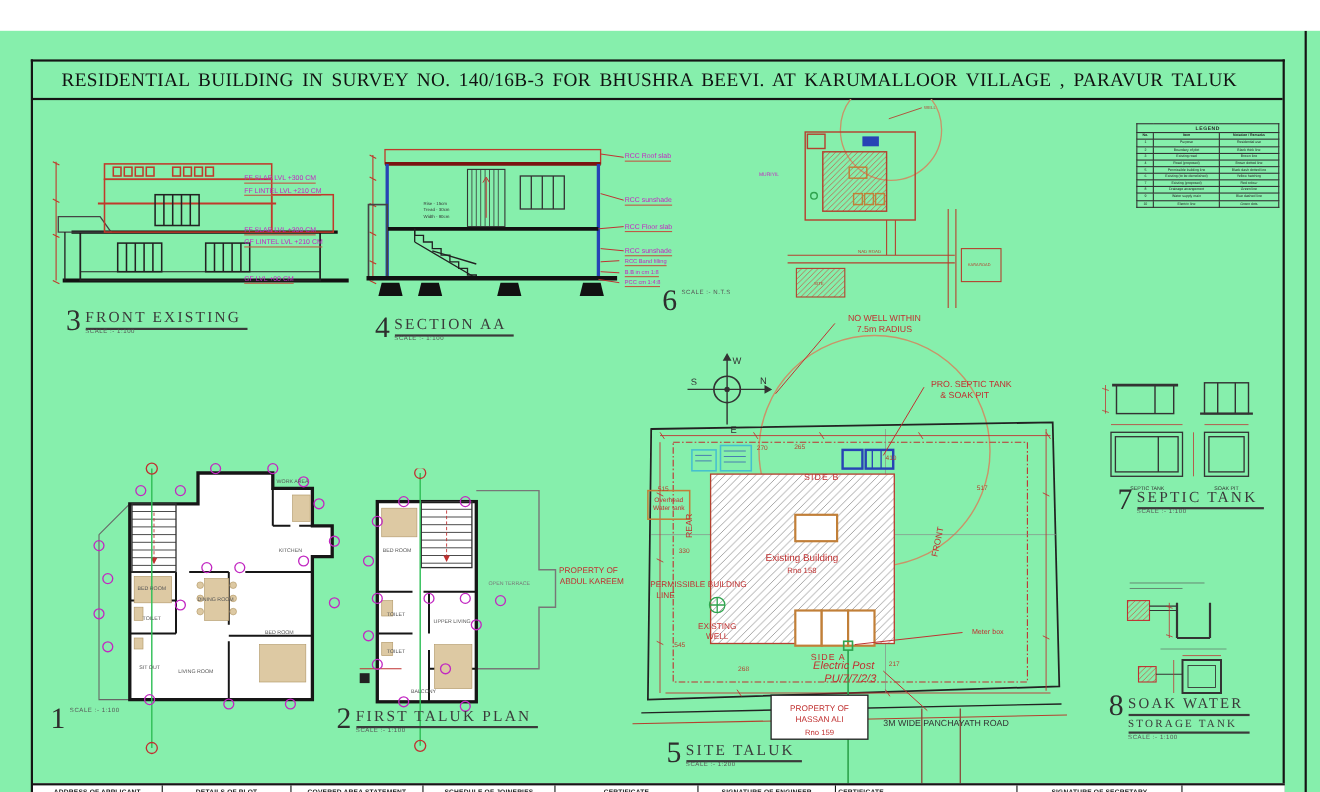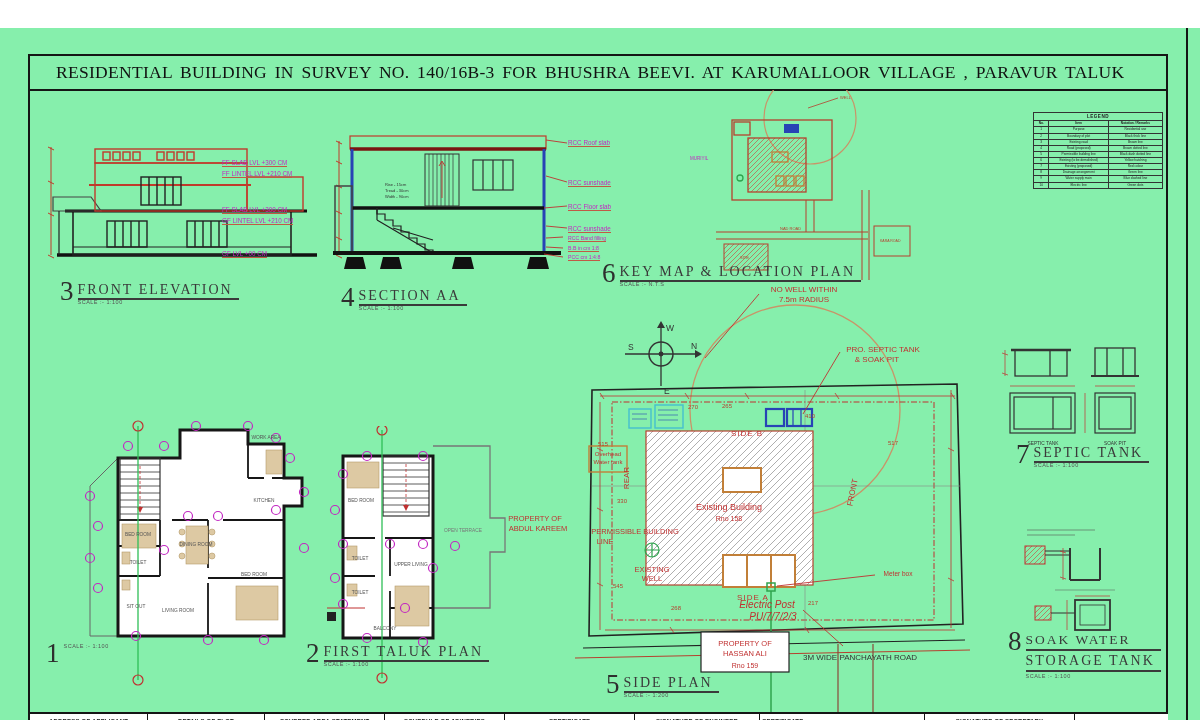--- a/index.html
+++ b/index.html
@@ -108,21 +108,21 @@
       </g>
     </g>
   </svg>
   <div class="mag abs" style="left:222px;top:131px">FF SLAB LVL +300 CM</div>
   <div class="mag abs" style="left:222px;top:142px">FF LINTEL LVL +210 CM</div>
   <div class="mag abs" style="left:222px;top:178px">FF SLAB LVL +300 CM</div>
   <div class="mag abs" style="left:222px;top:189px">GF LINTEL LVL +210 CM</div>
   <div class="mag abs" style="left:222px;top:222px">GF LVL +00 CM</div>
   <div class="dwg" style="left:60px;top:252px">
     <span class="num">3</span>
-    <span><span class="ttl">FRONT  ELEVATION</span>
+    <span><span class="ttl">FRONT  EXISTING</span>
     <div class="scale">SCALE :- 1:100</div></span>
   </div>
 
   <svg class="abs" style="left:333px;top:100px" width="258" height="155">
     <g fill="none">
       <rect x="17" y="8" width="196" height="13" stroke="#c03a2b" stroke-width="1.2"></rect>
       <path d="M17,21 H213" stroke="#7a1511" stroke-width="3.5"></path>
     </g>
     <g stroke="#2743b5" stroke-width="3">
       <path d="M19,21 V125 M211,21 V125"></path>
@@ -195,21 +195,21 @@
     <g font-size="4px" fill="#b5412f">
       <text x="152" y="9">WELL</text>
       <text x="92" y="140">NAD ROAD</text>
       <text x="52" y="169">SITE</text>
       <text x="192" y="152" font-size="3.5px">KARA ROAD</text>
       <text x="2" y="70" fill="#c228c2" font-size="4.5px">MURIYIL</text>
     </g>
   </svg>
   <div class="dwg" style="left:602px;top:234px">
     <span class="num">6</span>
-    <span><span class="ttl">KEY MAP &amp; LOCATION PLAN</span>
+    <span>
     <div class="scale">SCALE :- N.T.S</div></span>
   </div>
 
   <div class="legend-wrap">
     <table>
       <tbody>
         <tr>
             <td colspan="3" class="lg-title">LEGEND</td>
           </tr>
         <tr>
@@ -374,21 +374,21 @@
       <text x="98" y="168">515</text>
       <text x="388" y="167">517</text>
       <text x="117" y="225">330</text>
       <text x="113" y="310">545</text>
       <text x="171" y="332">268</text>
       <text x="308" y="327">217</text>
     </g>
   </svg>
   <div class="dwg" style="left:606px;top:645px">
     <span class="num">5</span>
-    <span><span class="ttl">SIDE PLAN</span>
+    <span><span class="ttl">SITE TALUK</span>
     <div class="scale">SCALE :- 1:200</div></span>
   </div>
 
   <svg class="abs" style="left:68px;top:390px" width="245" height="272">
     <g fill="none" stroke="#666" stroke-width="1">
       <path d="M22,68 L50,40 M22,68 V218 H50"></path>
     </g>
     <path d="M50,40 L112,40 L112,12 L180,12 L180,26 L216,26 L216,60 L234,60 L234,88 L216,88 L216,218 L50,218 Z" fill="#fff" stroke="#161616" stroke-width="3"></path>
     <g stroke="#161616" stroke-width="1.8" fill="none">
       <path d="M50,102 H92 M104,102 H140 M155,102 H216"></path>
@@ -564,21 +564,21 @@
       <rect x="65" y="87" width="25" height="20" stroke="#333" stroke-width="0.8"></rect>
       <rect x="20" y="88" width="16" height="14" fill="url(#hR)" stroke="#c03030" stroke-width="1"></rect>
       <path d="M36,95 H60" stroke="#333" stroke-width="1"></path>
       <path d="M60,78 H95 M52,82 V112" stroke="#c03030" stroke-width="0.7"></path>
     </g>
   </svg>
   <div class="dwg twoline" style="left:1008px;top:602px">
     <span class="num">8</span>
     <span>
       <span class="ttl" style="display:block;font-size:13.5px">SOAK WATER</span>
-      <span class="ttl" style="display:block;font-size:14px">STORAGE TANK</span>
+      <span class="ttl" style="display:block;font-size:10px">STORAGE TANK</span>
       <div class="scale">SCALE :- 1:100</div>
     </span>
   </div>
 
   <div class="tblock">
     <div class="tb-col" style="width:118px">
       <div class="tb-head">ADDRESS OF APPLICANT</div>
       <div class="tb-body" style="font-weight:bold">BHUSHRA BEEVI</div>
     </div>
     <div class="tb-col" style="width:117px">

